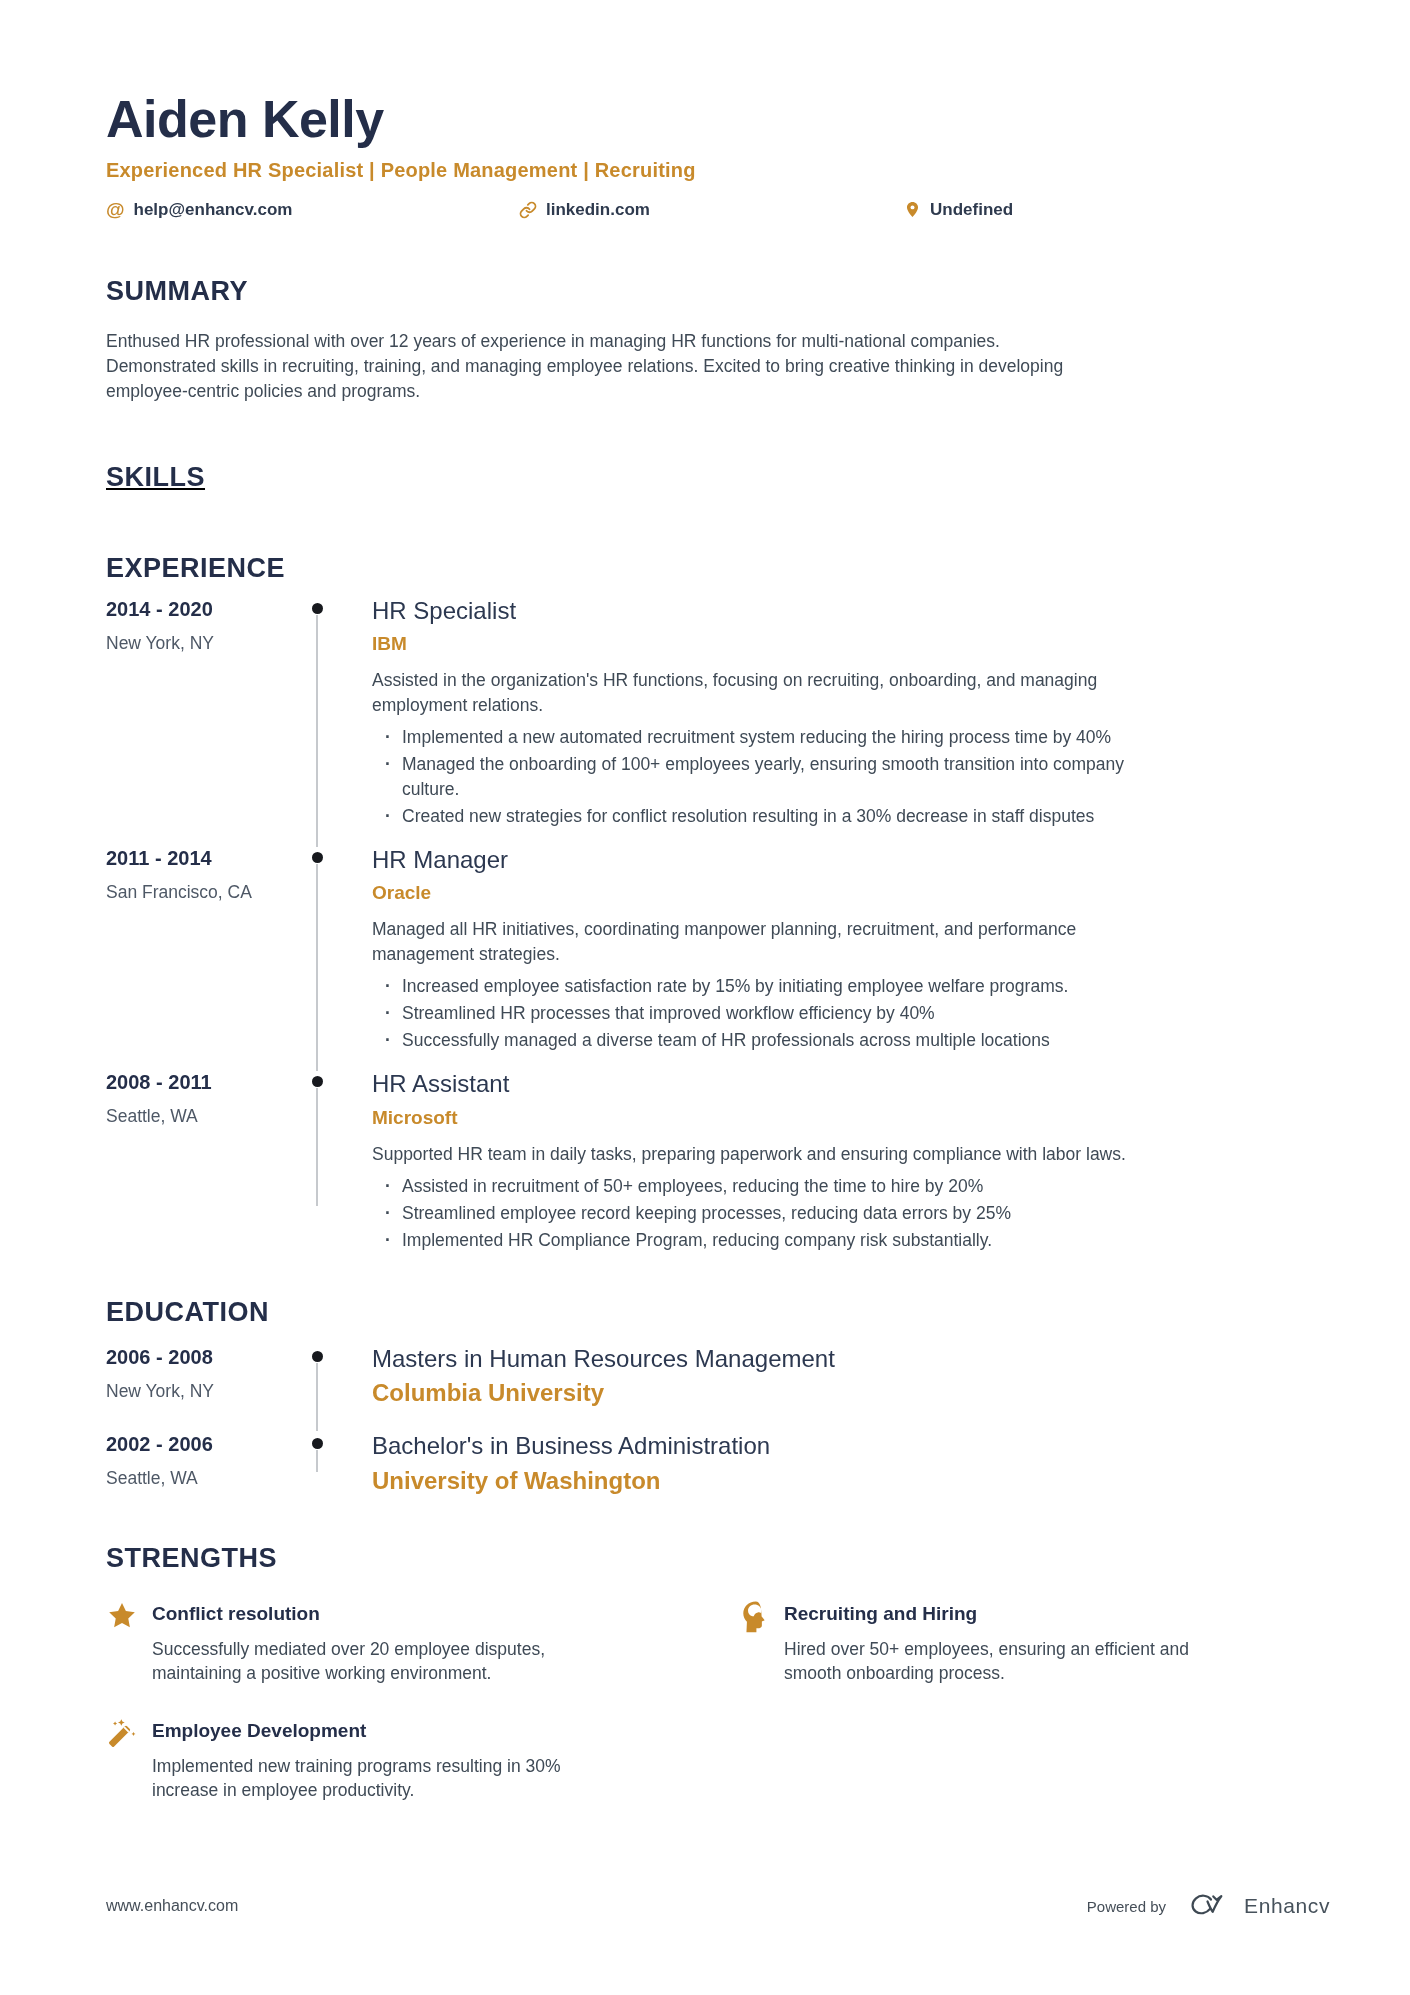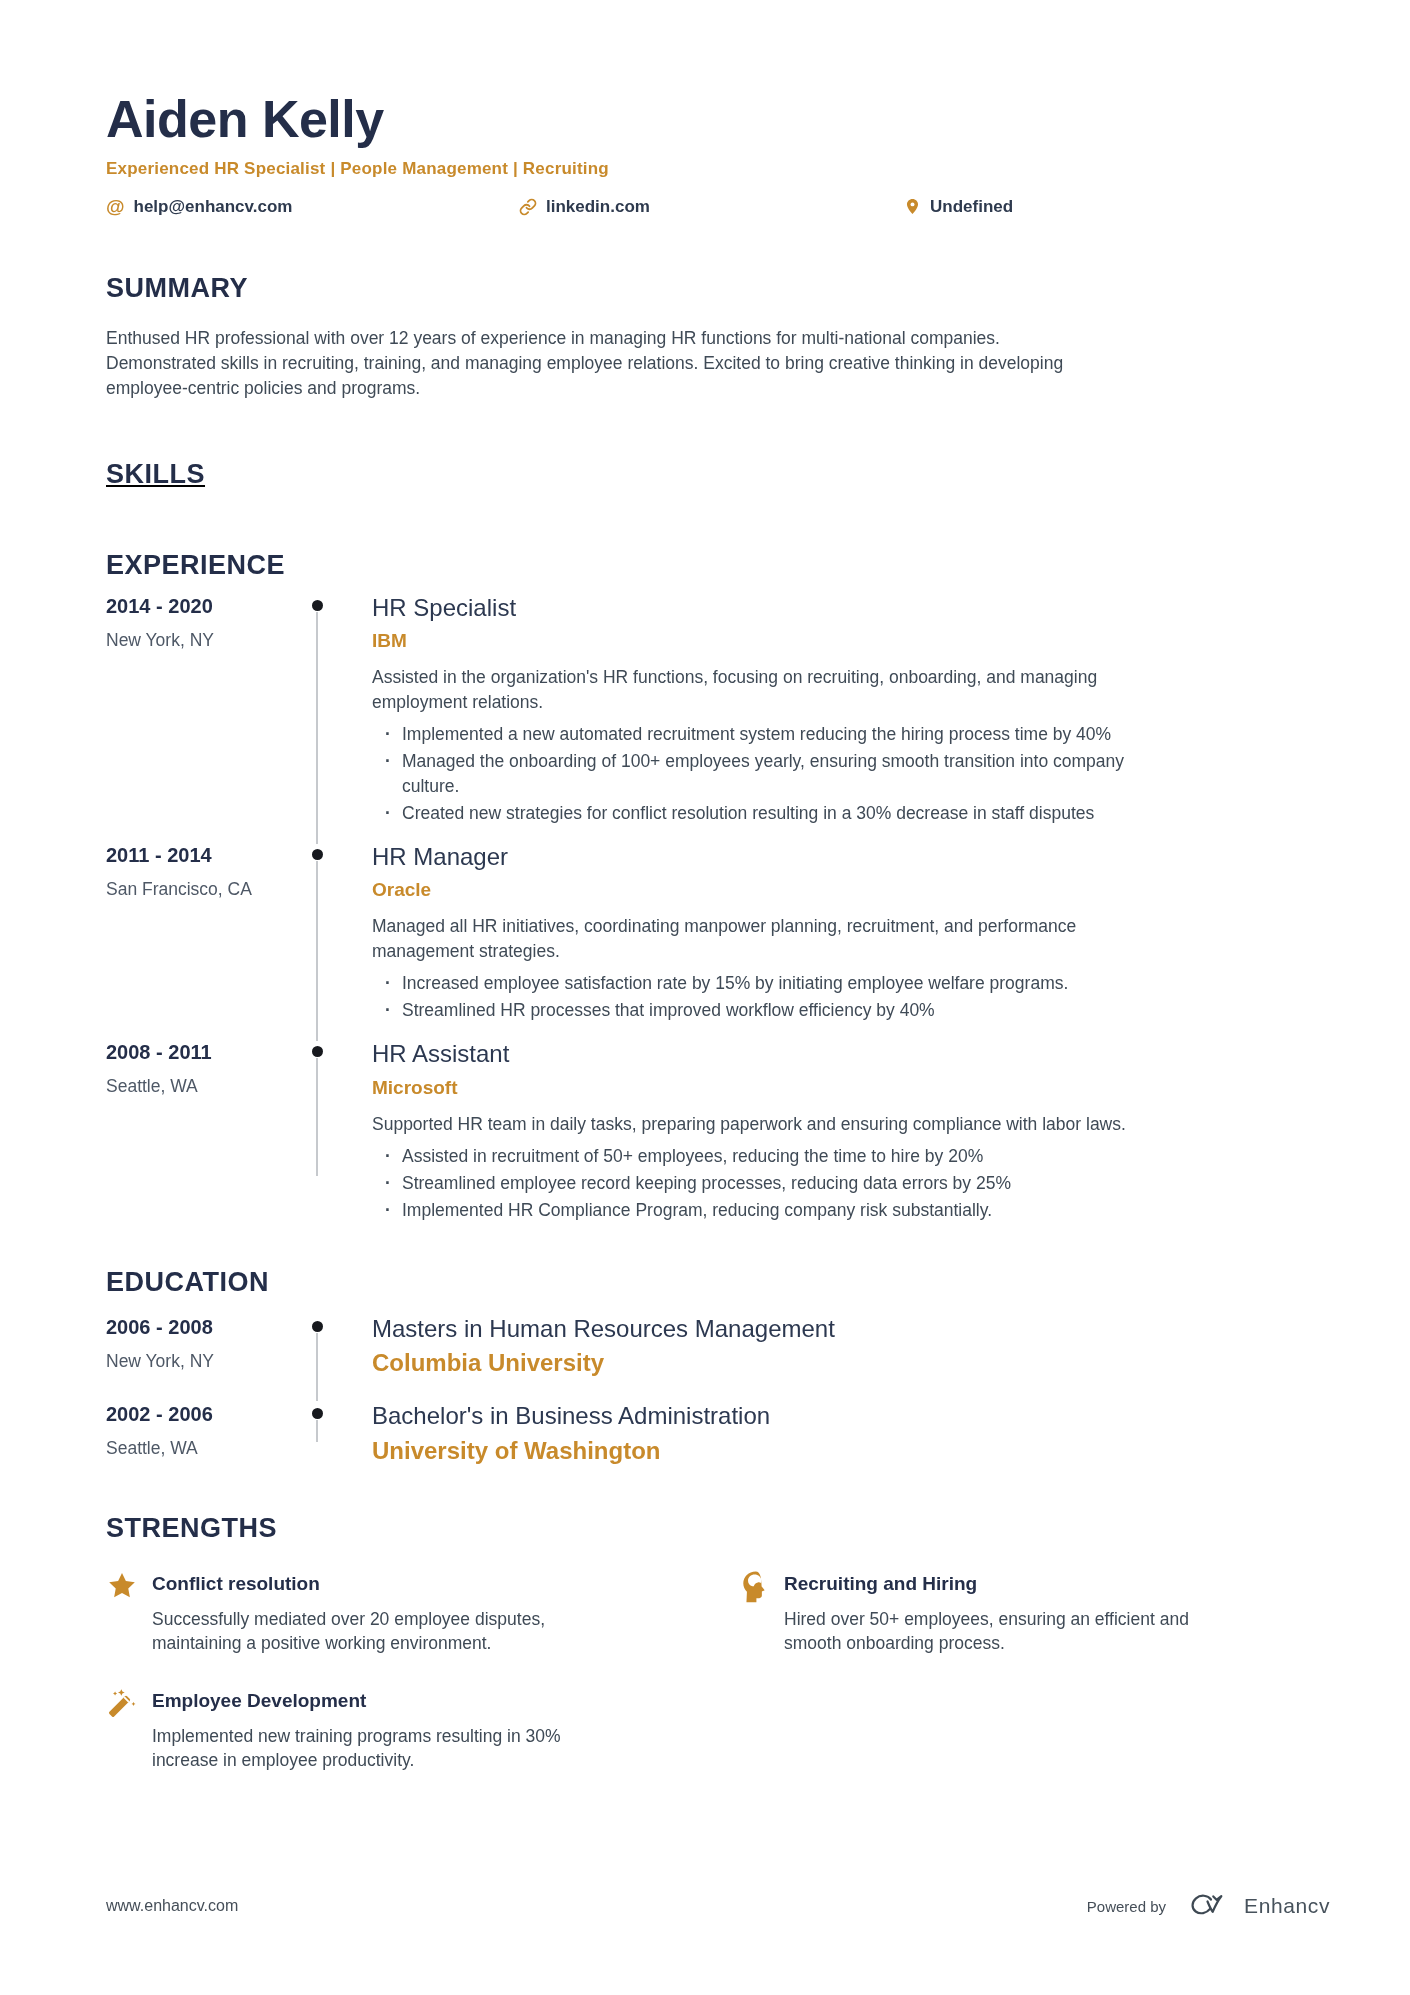--- a/index.html
+++ b/index.html
@@ -16,21 +16,21 @@
   
   .name {
     font-size: 52px;
     font-weight: 700;
     color: #242e49;
     letter-spacing: -0.5px;
     line-height: 1.05;
   }
   .tagline {
     margin-top: 12px;
-    font-size: 17px;
+    font-size: 20px;
     font-weight: 700;
     color: #c88a2b;
     letter-spacing: 0.2px;
   }
   .contacts {
     margin-top: 18px;
     display: flex;
     align-items: center;
   }
   .contact {
@@ -280,20 +280,21 @@
         <span class="dot"></span>
         <span class="line full"></span>
       </div>
       <div class="entry-content">
         <div class="job-title">HR Manager</div>
         <div class="company">Oracle</div>
         <p class="body-text desc">Managed all HR initiatives, coordinating manpower planning, recruitment, and performance management strategies.</p>
         <ul class="bullets">
           <li>Increased employee satisfaction rate by 15% by initiating employee welfare programs.</li>
           <li>Streamlined HR processes that improved workflow efficiency by 40%</li>
+          <li>Successfully managed a diverse team of HR professionals across multiple locations</li>
         </ul>
       </div>
     </div>
 
     <div class="entry">
       <div class="entry-left">
         <div class="dates">2008 - 2011</div>
         <div class="loc">Seattle, WA</div>
       </div>
       <div class="tl">

